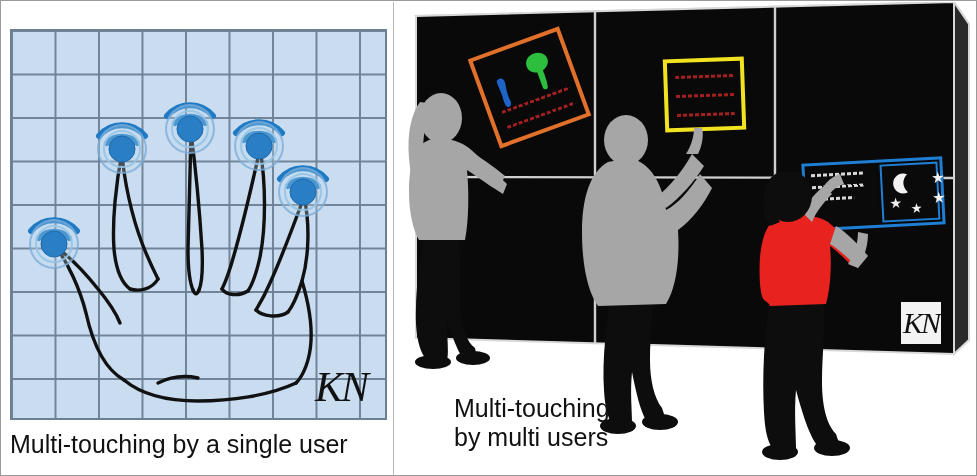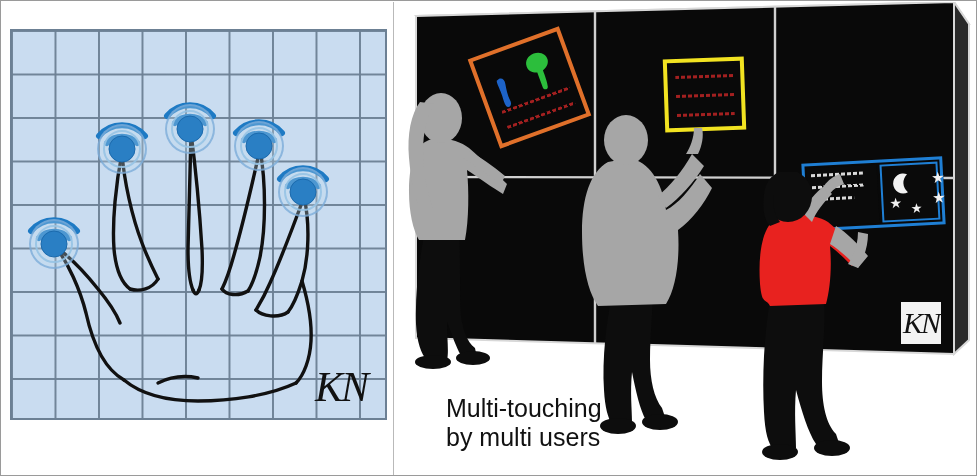--- a/index.html
+++ b/index.html
@@ -120,21 +120,21 @@
   
   #right-panel {
     position: absolute;
     left: 393px;
     top: 1px;
     width: 583px;
     height: 473px;
     background: #ffffff;
   }
   #right-caption {
-    left: 52px;
+    left: 60px;
     top: 392px;
   }
 
   
   #wall-wrap {
     position: absolute;
     left: 0px;
     top: 0px;
     width: 583px;
     height: 370px;
@@ -343,20 +343,21 @@
       </div>
       <div class="touch-node" style="left:264px; top:134px;">
         <div class="halo-outer"></div>
         <div class="halo-inner"></div>
         <div class="dot"></div>
       </div>
 
       <div class="sig-kn" id="left-sig">KN</div>
     </div>
 
+    <div class="caption" id="left-caption">Multi-touching by a single user</div>
   </div>
 
   <div id="right-panel">
 
     <div id="wall-wrap">
 
       <svg id="wall-svg" viewBox="0 0 583 370" preserveAspectRatio="none">
 
         <polygon points="22,14 560,0 575,22 38,36" fill="#1a1a1a" stroke="#d8d8d8" stroke-width="2"></polygon>
 

